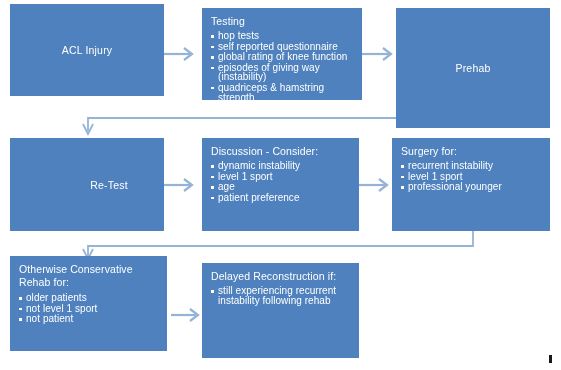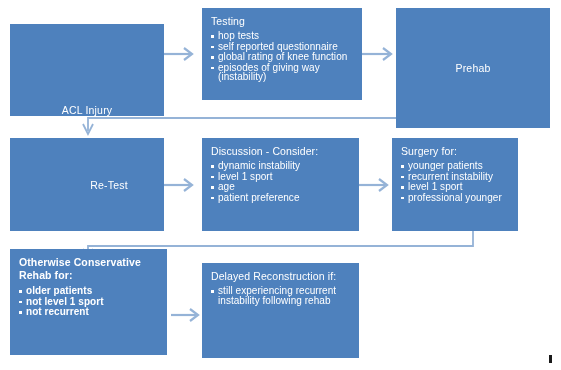--- a/index.html
+++ b/index.html
@@ -127,31 +127,32 @@
         <polyline points="83,249 88,259 93,249" stroke-width="1.8"></polyline>
       </g>
 
       <g>
         <line x1="171" y1="315" x2="196" y2="315"></line>
         <polyline points="190,309 198,315 190,321" stroke-width="2.2"></polyline>
       </g>
     </g>
   </svg>
 
-  <div class="node center" style="left:10px; top:24px; width:154px; height:92px;align-items:flex-end;">
+  <div class="node center" style="left:10px; top:4px; width:154px; height:92px;">
     <span class="node-title">ACL Injury</span>
   </div>
 
   <div class="node listed" style="left:202px; top:8px; width:160px; height:92px;">
     <span class="node-title">Testing</span>
     <ul class="bullets">
       <li>hop tests</li>
       <li>self reported questionnaire</li>
       <li>global rating of knee function</li>
       <li>episodes of giving way (instability)</li>
+      <li>quadriceps &amp; hamstring strength</li>
     </ul>
   </div>
 
   <div class="node center" style="left:396px; top:8px; width:154px; height:120px;">
     <span class="node-title">Prehab</span>
   </div>
 
   <div class="node center" style="left:10px; top:138px; width:154px; height:93px;padding-left:44px;">
     <span class="node-title">Re-Test</span>
   </div>
@@ -159,36 +160,35 @@
   <div class="node listed" style="left:202px; top:138px; width:157px; height:93px;">
     <span class="node-title">Discussion - Consider:</span>
     <ul class="bullets">
       <li>dynamic instability</li>
       <li>level 1 sport</li>
       <li>age</li>
       <li>patient preference</li>
     </ul>
   </div>
 
-  <div class="node listed" style="left:392px; top:138px; width:126px; height:93px;">
+  <div class="node listed" style="left:392px; top:138px; width:158px; height:93px;">
     <span class="node-title">Surgery for:</span>
     <ul class="bullets">
-      <li>younger patients</li>
       <li>recurrent instability</li>
       <li>level 1 sport</li>
       <li>professional younger</li>
     </ul>
   </div>
 
-  <div class="node listed" style="left:10px; top:249px; width:157px; height:106px;font-weight:bold;">
+  <div class="node listed" style="left:10px; top:256px; width:157px; height:95px;">
     <span class="node-title">Otherwise Conservative Rehab for:</span>
     <ul class="bullets" style="margin-top:4px;">
       <li>older patients</li>
       <li>not level 1 sport</li>
-      <li>not recurrent</li>
+      <li>not patient</li>
     </ul>
   </div>
 
   <div class="node listed" style="left:202px; top:263px; width:157px; height:95px;">
     <span class="node-title">Delayed Reconstruction if:</span>
     <ul class="bullets">
       <li>still experiencing recurrent instability following rehab</li>
     </ul>
   </div>
 

